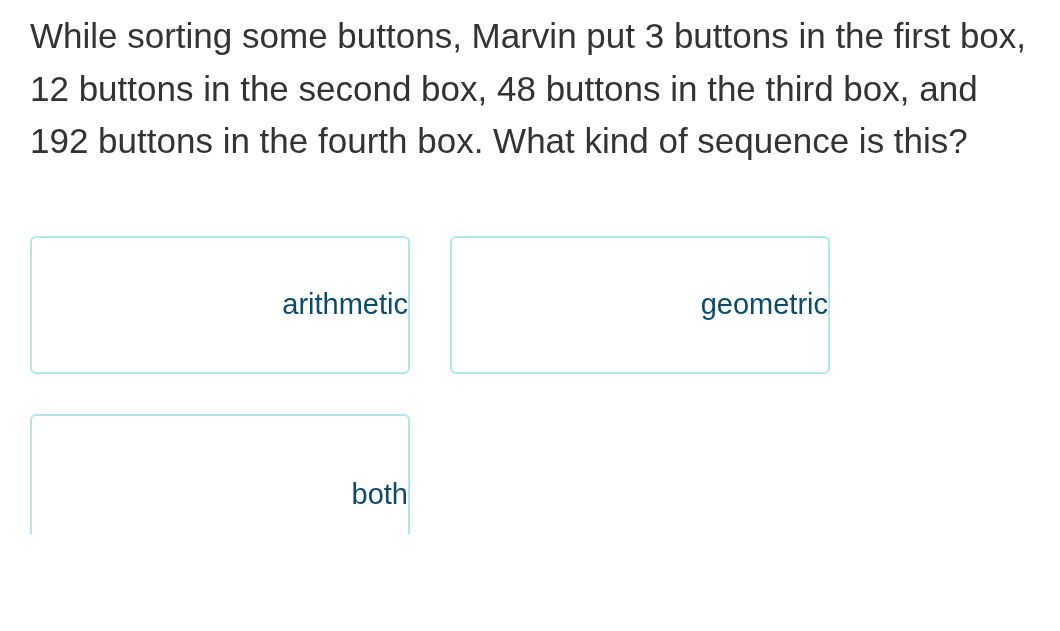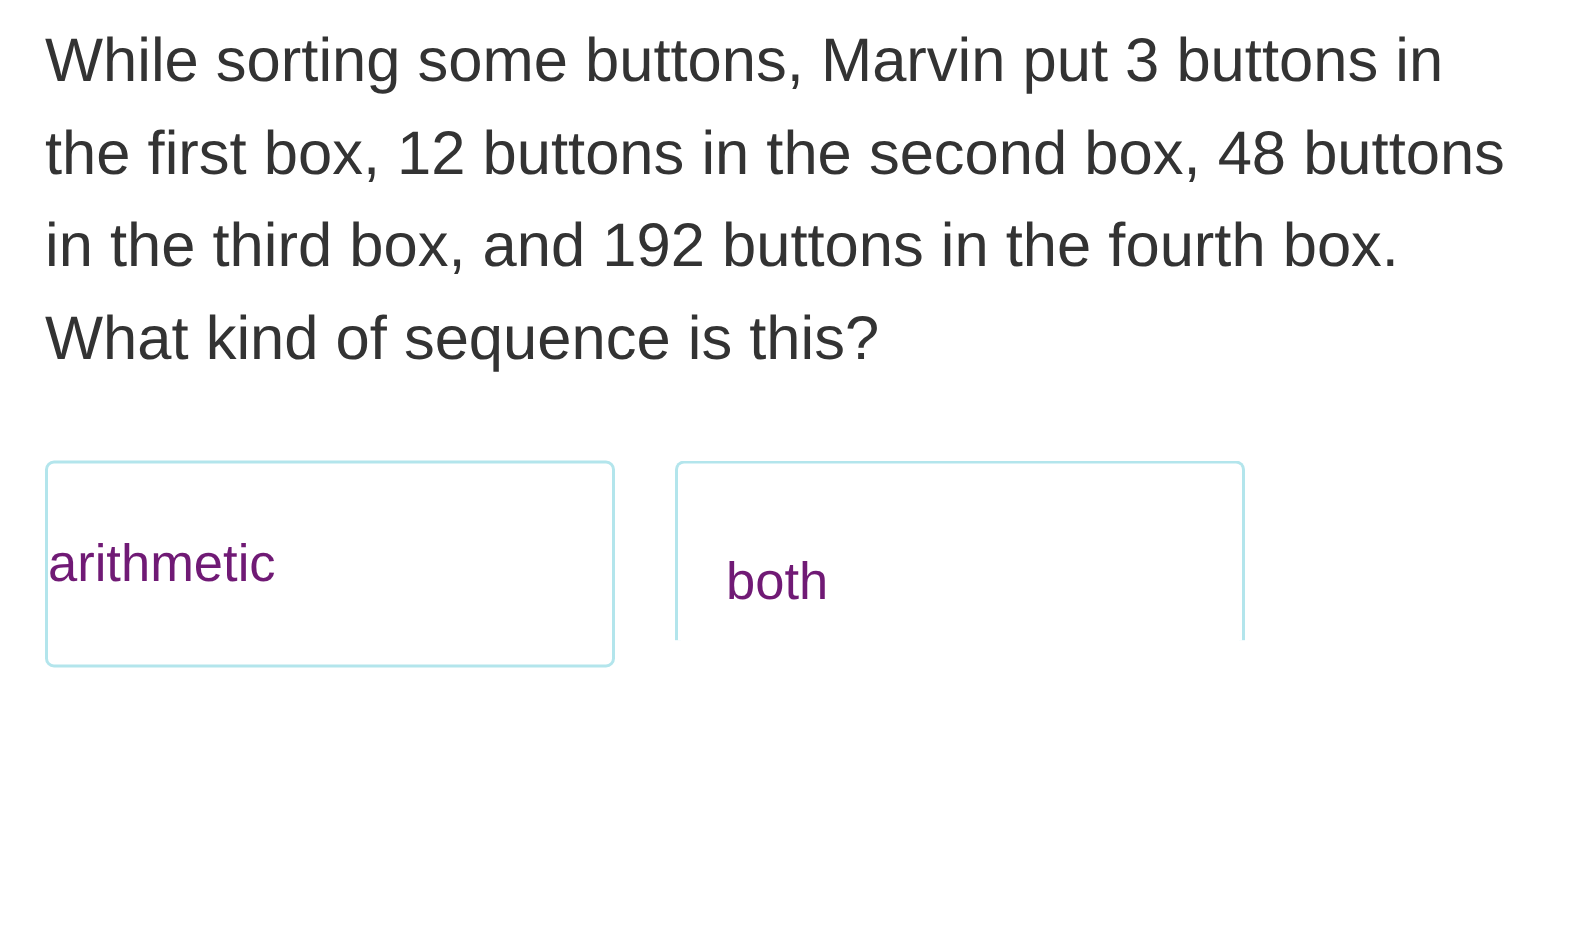--- a/index.html
+++ b/index.html
@@ -8,41 +8,41 @@
       box-sizing: border-box;
     }
     body {
       font-family: Verdana, Geneva, sans-serif;
       background: #ffffff;
       width: 1060px;
       height: 631px;
       padding: 10px 30px;
     }
     .question-text {
-      font-size: 41px;
+      font-size: 35px;
       line-height: 1.5;
       color: #333333;
-      margin-bottom: 51px;
+      margin-bottom: 68px;
     }
     .answer-grid {
       display: grid;
       grid-template-columns: repeat(2, 380px);
       gap: 40px;
       margin-left: 0px;
     }
     .answer-option {
       border: 2px solid #b3e5ec;
       border-radius: 6px;
       background: #ffffff;
       height: 138px;
       display: flex;
       align-items: center;
-      justify-content: flex-start;
-      font-size: 35px;
-      color: #701a75;
+      justify-content: flex-end;
+      font-size: 29px;
+      color: #0c4a6e;
       cursor: pointer;
     }
     .answer-option.bottom {
       height: 120px;
       border-bottom: none;
       border-bottom-left-radius: 0;
       border-bottom-right-radius: 0;
       align-items: center;
       padding-top: 40px;
       padding-left: 32px;
@@ -50,16 +50,19 @@
   </style>
 </head>
 <body>
 
 <div class="question-text">While sorting some buttons, Marvin put 3 buttons in the first box, 12 buttons in the second box, 48 buttons in the third box, and 192 buttons in the fourth box. What kind of sequence is this?</div>
 
 <div class="answer-grid">
   <div class="answer-option">
     <span>arithmetic</span>
   </div>
+  <div class="answer-option">
+    <span>geometric</span>
+  </div>
   <div class="answer-option bottom">
     <span>both</span>
   </div>
 </div>
 
 </body></html>

